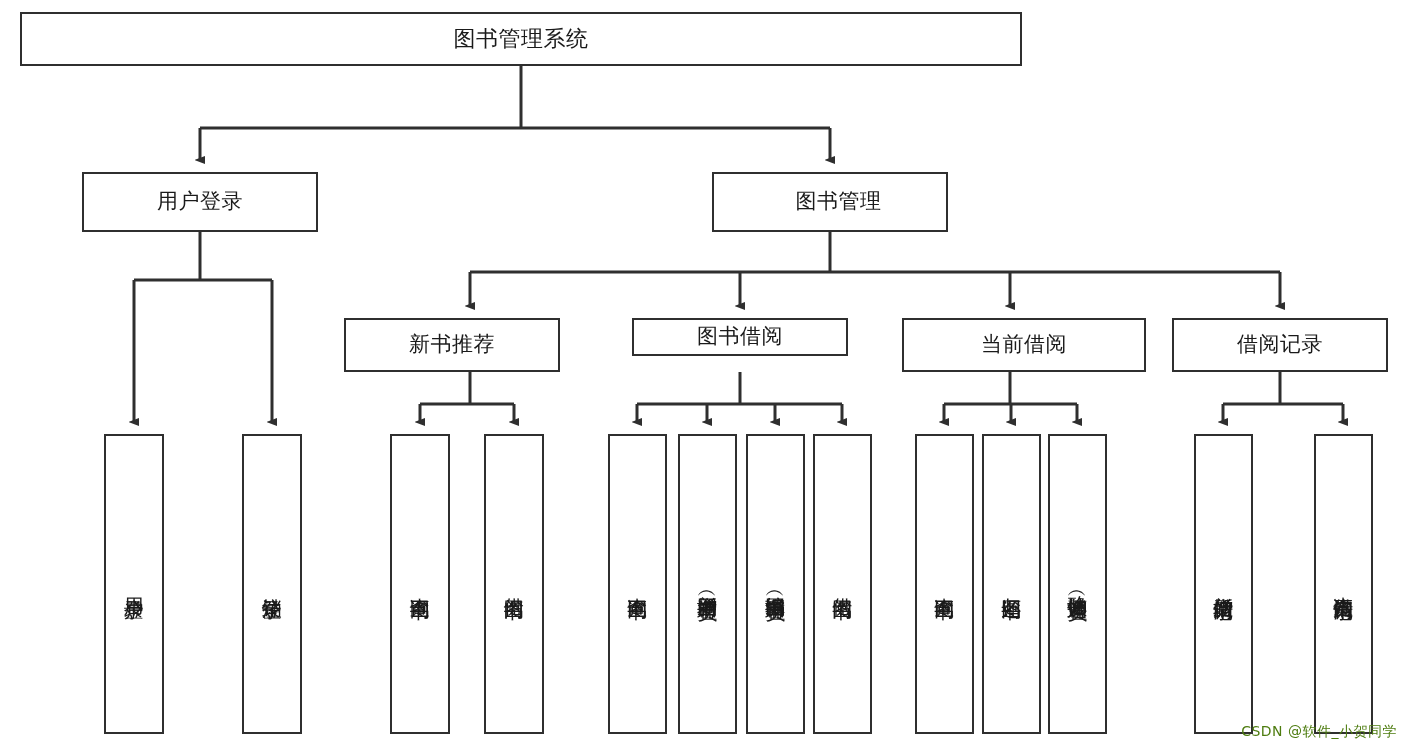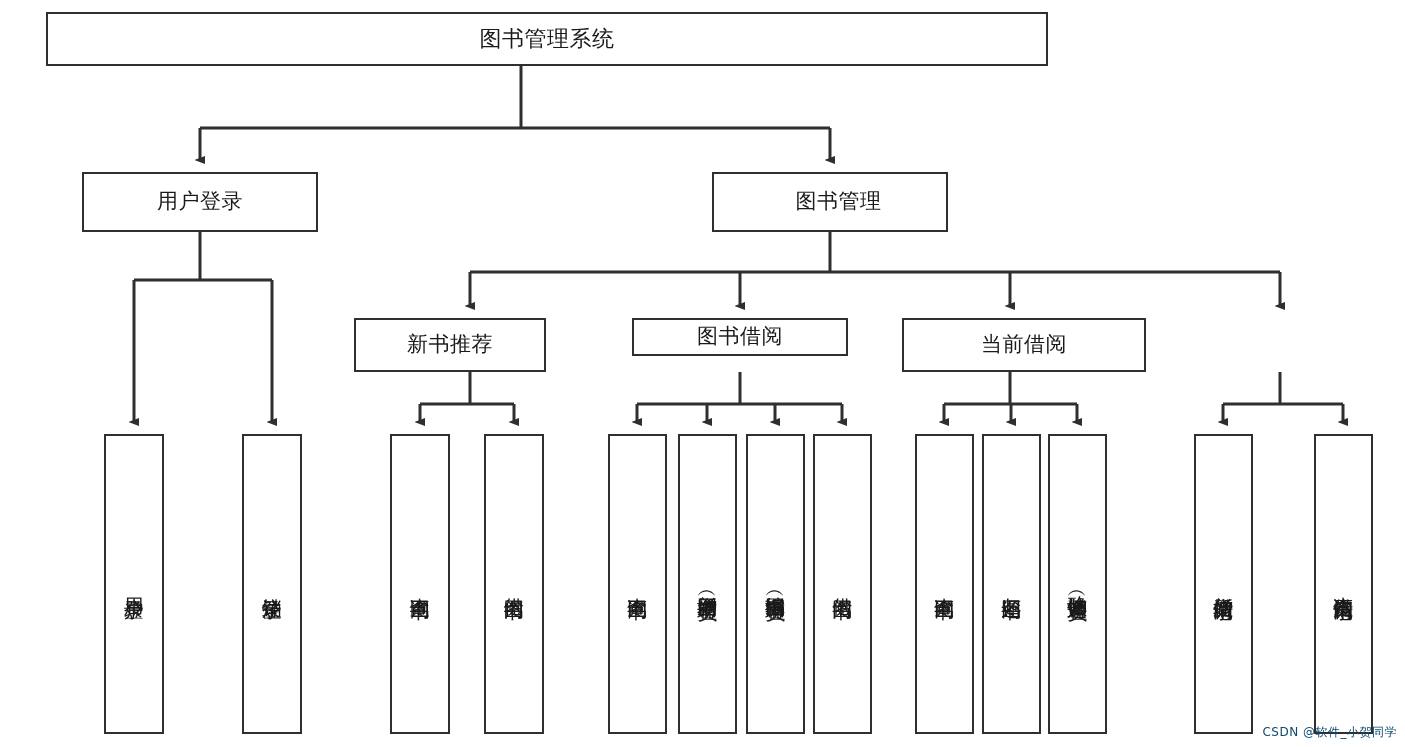--- a/index.html
+++ b/index.html
@@ -51,22 +51,22 @@
     justify-content: center;
     text-align: center;
     padding: 4px 0;
     white-space: pre-line;
   }
   .node-root .node-h { font-size: 22px; }
   .watermark {
     position: absolute;
     right: 8px;
     bottom: 6px;
-    font-size: 12px;
-    color: #0c4a6e;
+    font-size: 14px;
+    color: #4d7c0f;
     letter-spacing: 0.5px;
     white-space: nowrap;
     user-select: none;
   }
 </style>
 </head>
 <body>
 
 <div id="canvas">
 
@@ -113,39 +113,42 @@
       <path d="M1011,404 L1011,422" marker-end="url(#arrow)"></path>
       <path d="M1077,404 L1077,422" marker-end="url(#arrow)"></path>
 
       <path d="M1280,372 L1280,404"></path>
       <path d="M1223,404 L1343,404"></path>
       <path d="M1223,404 L1223,422" marker-end="url(#arrow)"></path>
       <path d="M1343,404 L1343,422" marker-end="url(#arrow)"></path>
     </g>
   </svg>
 
-  <div class="node node-root" style="left:20px; top:12px; width:1002px; height:54px;margin-left:26px;">
+  <div class="node node-root" style="left:20px; top:12px; width:1002px; height:54px;">
     <span class="node-h">图书管理系统</span>
   </div>
 
   <div class="node" style="left:82px; top:172px; width:236px; height:60px;">
     <span class="node-h">用户登录</span>
   </div>
   <div class="node" style="left:712px; top:172px; width:236px; height:60px;padding-left:17px;">
     <span class="node-h">图书管理</span>
   </div>
 
-  <div class="node" style="left:354px; top:318px; width:192px; height:54px;">
+  <div class="node" style="left:344px; top:318px; width:216px; height:54px;">
     <span class="node-h">新书推荐</span>
   </div>
   <div class="node" style="left:632px; top:318px; width:216px; height:38px;">
     <span class="node-h">图书借阅</span>
   </div>
   <div class="node" style="left:902px; top:318px; width:244px; height:54px;">
     <span class="node-h">当前借阅</span>
+  </div>
+  <div class="node" style="left:1172px; top:318px; width:216px; height:54px;">
+    <span class="node-h">借阅记录</span>
   </div>
 
   <div class="node node-v" style="left:104px; top:434px; width:60px; height:300px;">用户登录</div>
   <div class="node node-v" style="left:242px; top:434px; width:60px; height:300px;">注销登录</div>
 
   <div class="node node-v" style="left:390px; top:434px; width:60px; height:300px;">查询图书</div>
   <div class="node node-v" style="left:484px; top:434px; width:60px; height:300px;">借阅图书</div>
 
   <div class="node node-v" style="left:608px; top:434px; width:59px; height:300px;">查询图书</div>
   <div class="node node-v" style="left:678px; top:434px; width:59px; height:300px;">新增图书（管理员）</div>

